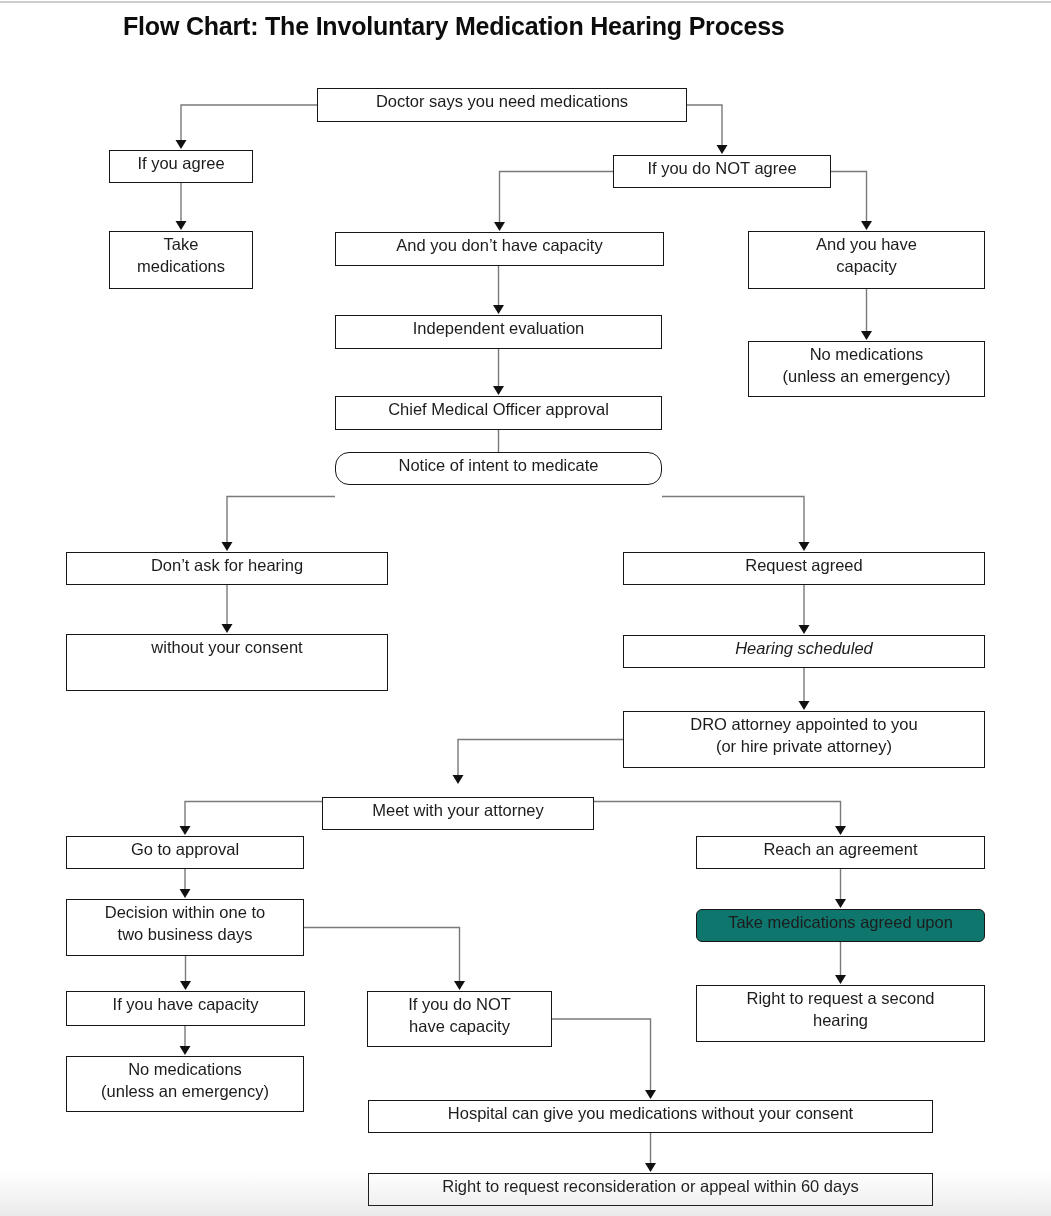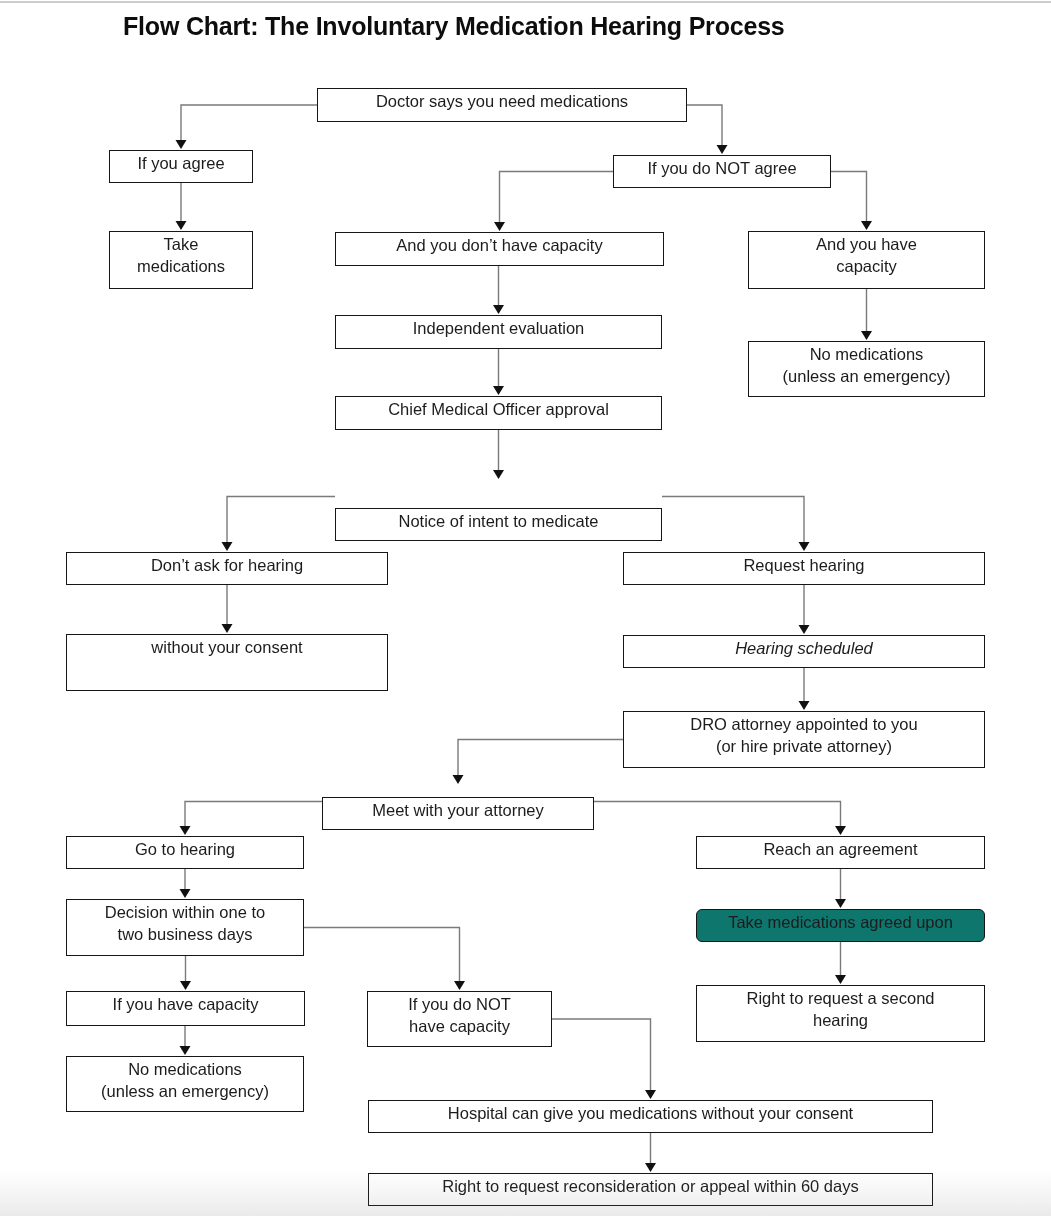--- a/index.html
+++ b/index.html
@@ -143,44 +143,44 @@
       <div class="node" style="left: 335px; top: 315px; width: 327px; height: 34px; border-color: rgb(22, 22, 22); background: rgb(255, 255, 255); color: rgb(28, 28, 28);">
         <div>Independent evaluation</div>
       </div>
       <div class="node" style="left: 748px; top: 341px; width: 237px; height: 56px; border-color: rgb(22, 22, 22); background: rgb(255, 255, 255); color: rgb(28, 28, 28);">
         <div>No medications</div>
         <div>(unless an emergency)</div>
       </div>
       <div class="node" style="left: 335px; top: 396px; width: 327px; height: 34px; border-color: rgb(22, 22, 22); background: rgb(255, 255, 255); color: rgb(28, 28, 28);">
         <div>Chief Medical Officer approval</div>
       </div>
-      <div class="node" style="left: 335px; top: 508px; width: 327px; height: 33px; border-color: rgb(22, 22, 22); background: rgb(255, 255, 255); color: rgb(28, 28, 28);">
+      <div class="node" style="left: 335px; top: 452px; width: 327px; height: 33px; border-color: rgb(22, 22, 22); background: rgb(255, 255, 255); color: rgb(28, 28, 28); border-radius: 14px;">
         <div>Notice of intent to medicate</div>
       </div>
       <div class="node" style="left: 66px; top: 552px; width: 322px; height: 33px; border-color: rgb(22, 22, 22); background: rgb(255, 255, 255); color: rgb(28, 28, 28);">
         <div>Don’t ask for hearing</div>
       </div>
       <div class="node" style="left: 623px; top: 552px; width: 362px; height: 33px; border-color: rgb(22, 22, 22); background: rgb(255, 255, 255); color: rgb(28, 28, 28);">
-        <div>Request hearing</div>
+        <div>Request agreed</div>
       </div>
       <div class="node" style="left: 66px; top: 634px; width: 322px; height: 57px; border-color: rgb(22, 22, 22); background: rgb(255, 255, 255); color: rgb(28, 28, 28);">
         <div>without your consent</div>
       </div>
       <div class="node" style="left: 623px; top: 635px; width: 362px; height: 33px; border-color: rgb(22, 22, 22); background: rgb(255, 255, 255); color: rgb(28, 28, 28); font-style: italic;">
         <div>Hearing scheduled</div>
       </div>
       <div class="node" style="left: 623px; top: 711px; width: 362px; height: 57px; border-color: rgb(22, 22, 22); background: rgb(255, 255, 255); color: rgb(28, 28, 28);">
         <div>DRO attorney appointed to you</div>
         <div>(or hire private attorney)</div>
       </div>
       <div class="node" style="left: 322px; top: 785px; width: 272px; height: 33px; border-color: rgb(22, 22, 22); background: rgb(255, 255, 255); color: rgb(28, 28, 28); margin-top: 12px;">
         <div>Meet with your attorney</div>
       </div>
       <div class="node" style="left: 66px; top: 836px; width: 238px; height: 33px; border-color: rgb(22, 22, 22); background: rgb(255, 255, 255); color: rgb(28, 28, 28);">
-        <div>Go to hearing</div>
+        <div>Go to approval</div>
       </div>
       <div class="node" style="left: 696px; top: 836px; width: 289px; height: 33px; border-color: rgb(22, 22, 22); background: rgb(255, 255, 255); color: rgb(28, 28, 28);">
         <div>Reach an agreement</div>
       </div>
       <div class="node" style="left: 66px; top: 899px; width: 238px; height: 57px; border-color: rgb(22, 22, 22); background: rgb(255, 255, 255); color: rgb(28, 28, 28);">
         <div>Decision within one to</div>
         <div>two business days</div>
       </div>
       <div class="node" style="left: 696px; top: 909px; width: 289px; height: 33px; border-color: rgb(22, 22, 22); background: #0f766e; color: rgb(28, 28, 28); border-radius: 6px;">
         <div>Take medications agreed upon</div>

